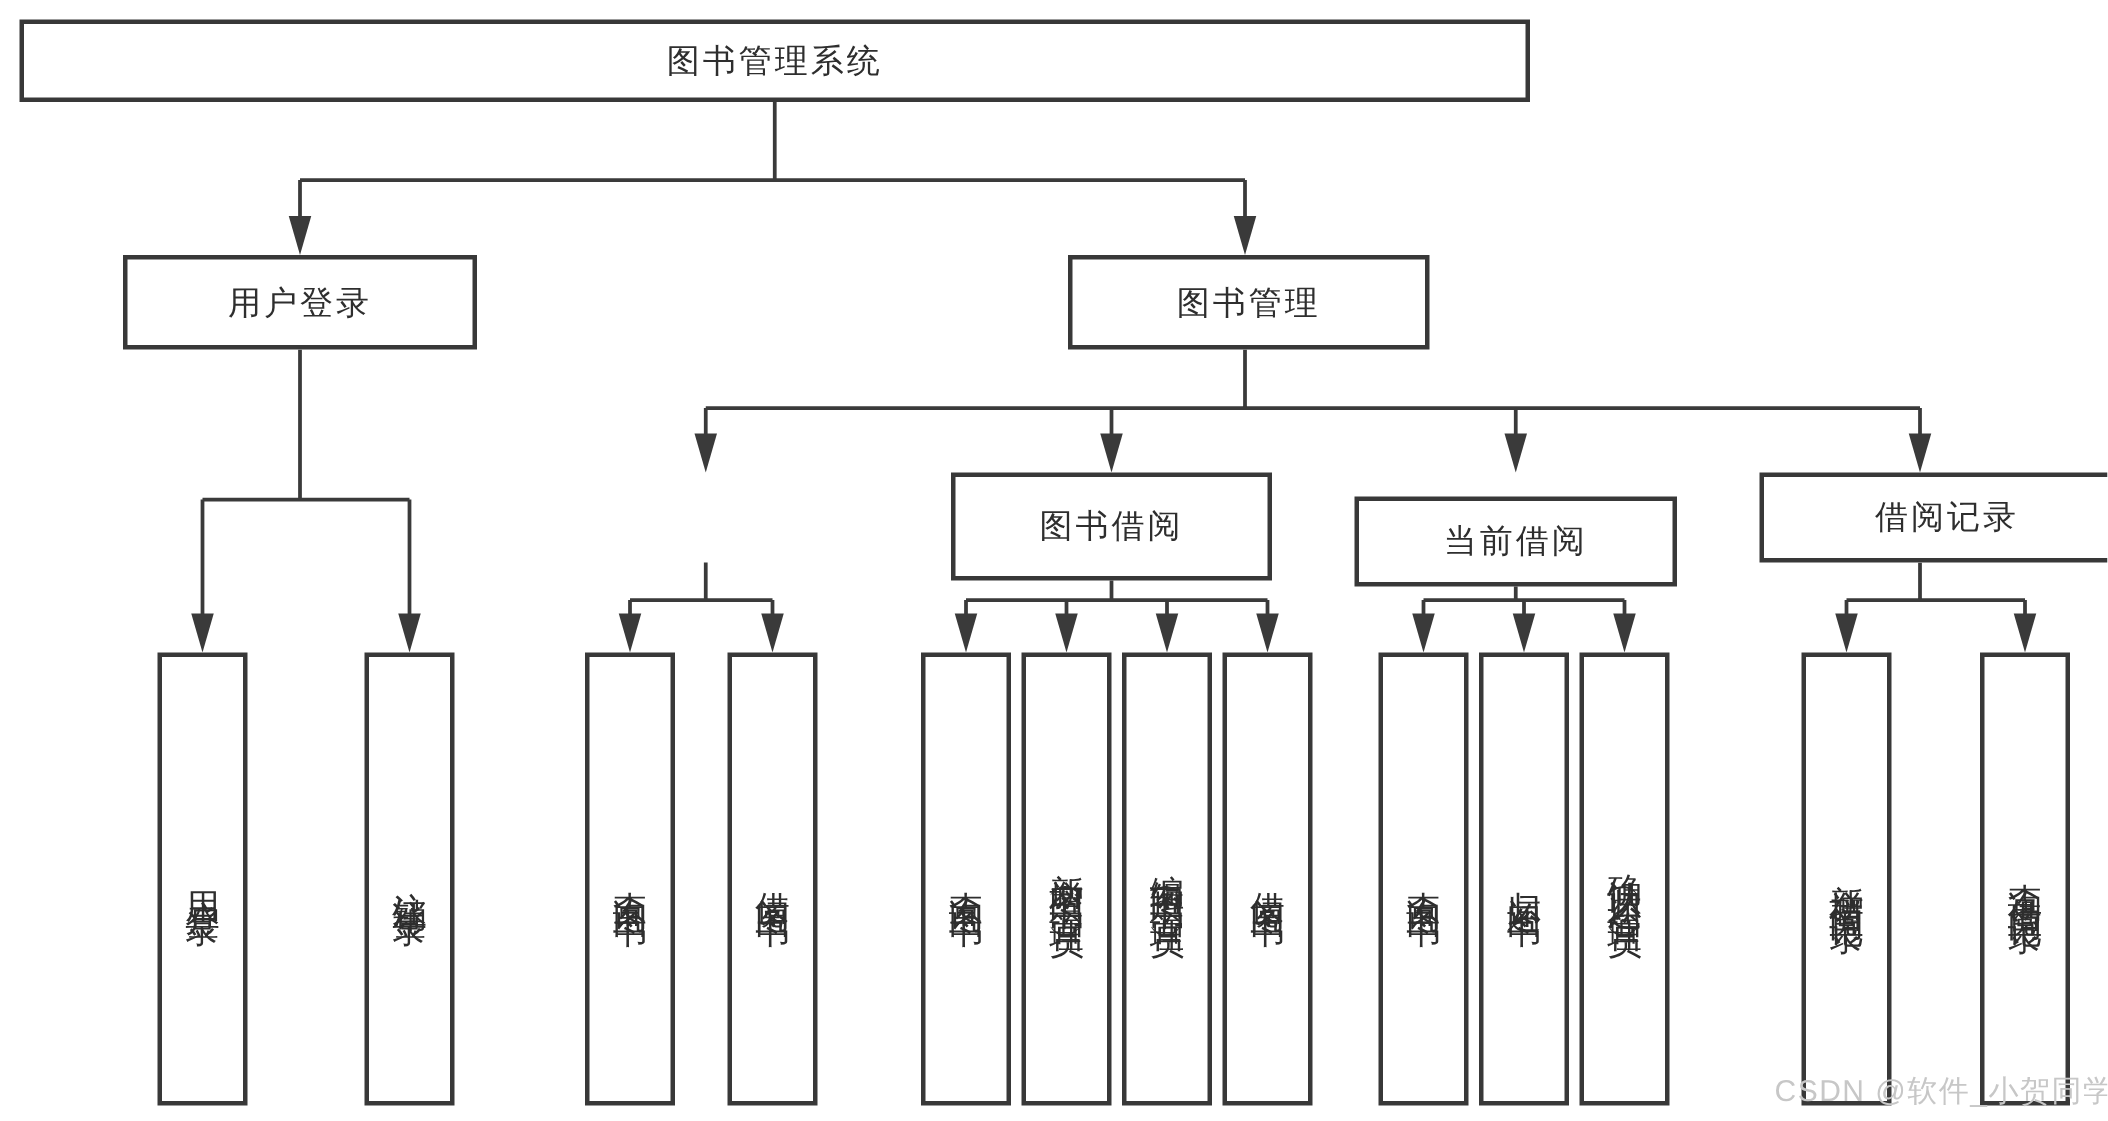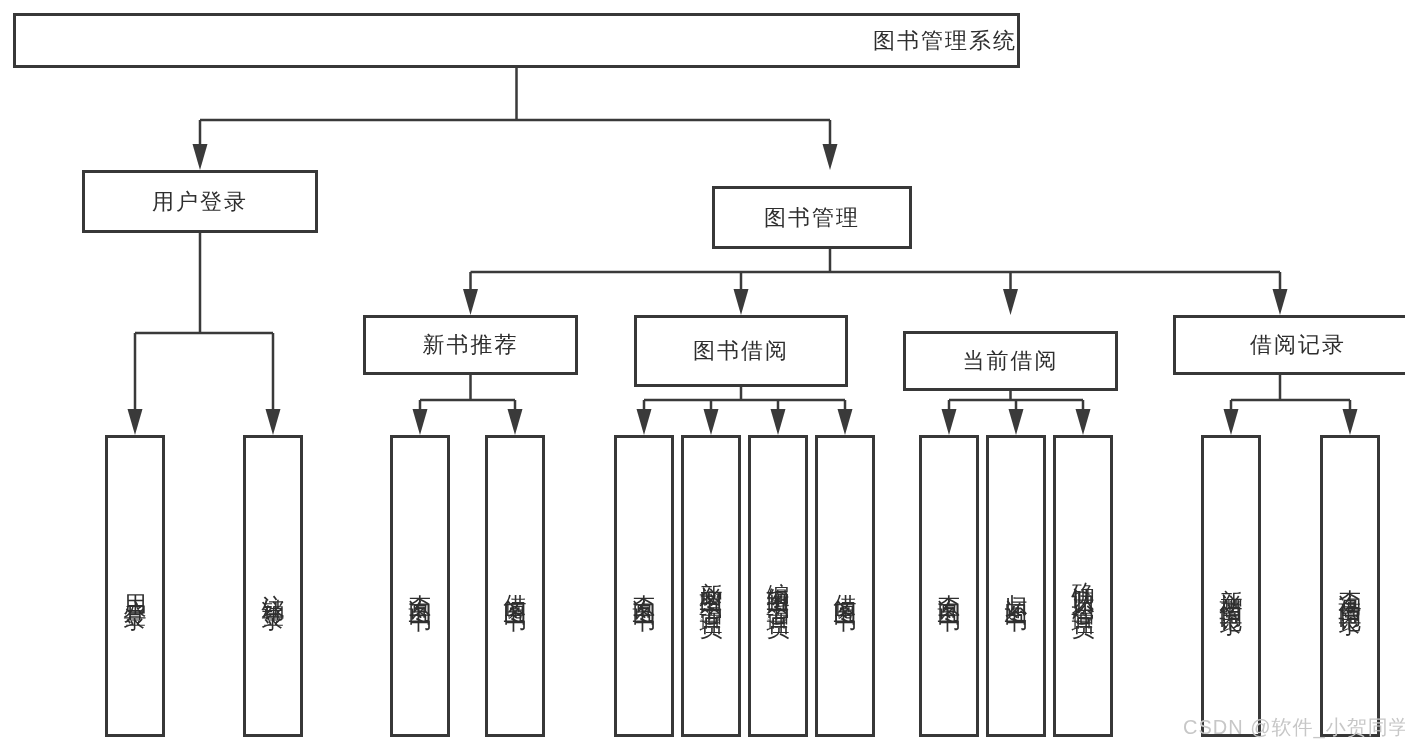--- a/index.html
+++ b/index.html
@@ -76,34 +76,31 @@
       <polygon points="770.5,409 785.5,409 778,435"></polygon>
       <polygon points="837.5,409 852.5,409 845,435"></polygon>
       <polygon points="941.5,409 956.5,409 949,435"></polygon>
       <polygon points="1008.5,409 1023.5,409 1016,435"></polygon>
       <polygon points="1075.5,409 1090.5,409 1083,435"></polygon>
       <polygon points="1223.5,409 1238.5,409 1231,435"></polygon>
       <polygon points="1342.5,409 1357.5,409 1350,435"></polygon>
     </g>
   </svg>
 
-  <div class="hbox" style="left:13px;top:13px;width:1007px;height:55px;justify-content:flex-end;">
+  <div class="hbox" style="left:13px;top:13px;width:1007px;height:55px;">
     <span class="lbl">图书管理系统</span>
   </div>
 
   <div class="hbox" style="left:82px;top:170px;width:236px;height:63px;">
     <span class="lbl">用户登录</span>
   </div>
-  <div class="hbox" style="left:712px;top:186px;width:200px;height:63px;font-family:Liberation Serif, serif;">
+  <div class="hbox" style="left:712px;top:170px;width:241px;height:63px;font-family:Liberation Serif, serif;">
     <span class="lbl">图书管理</span>
   </div>
 
-  <div class="hbox" style="left:363px;top:315px;width:215px;height:60px;">
-    <span class="lbl">新书推荐</span>
-  </div>
   <div class="hbox" style="left:634px;top:315px;width:214px;height:72px;">
     <span class="lbl">图书借阅</span>
   </div>
   <div class="hbox" style="left:903px;top:315px;width:215px;height:60px;margin-top:16px;">
     <span class="lbl">当前借阅</span>
   </div>
   <div class="hbox" style="left:1173px;top:315px;width:250px;height:60px;">
     <span class="lbl">借阅记录</span>
   </div>
 

